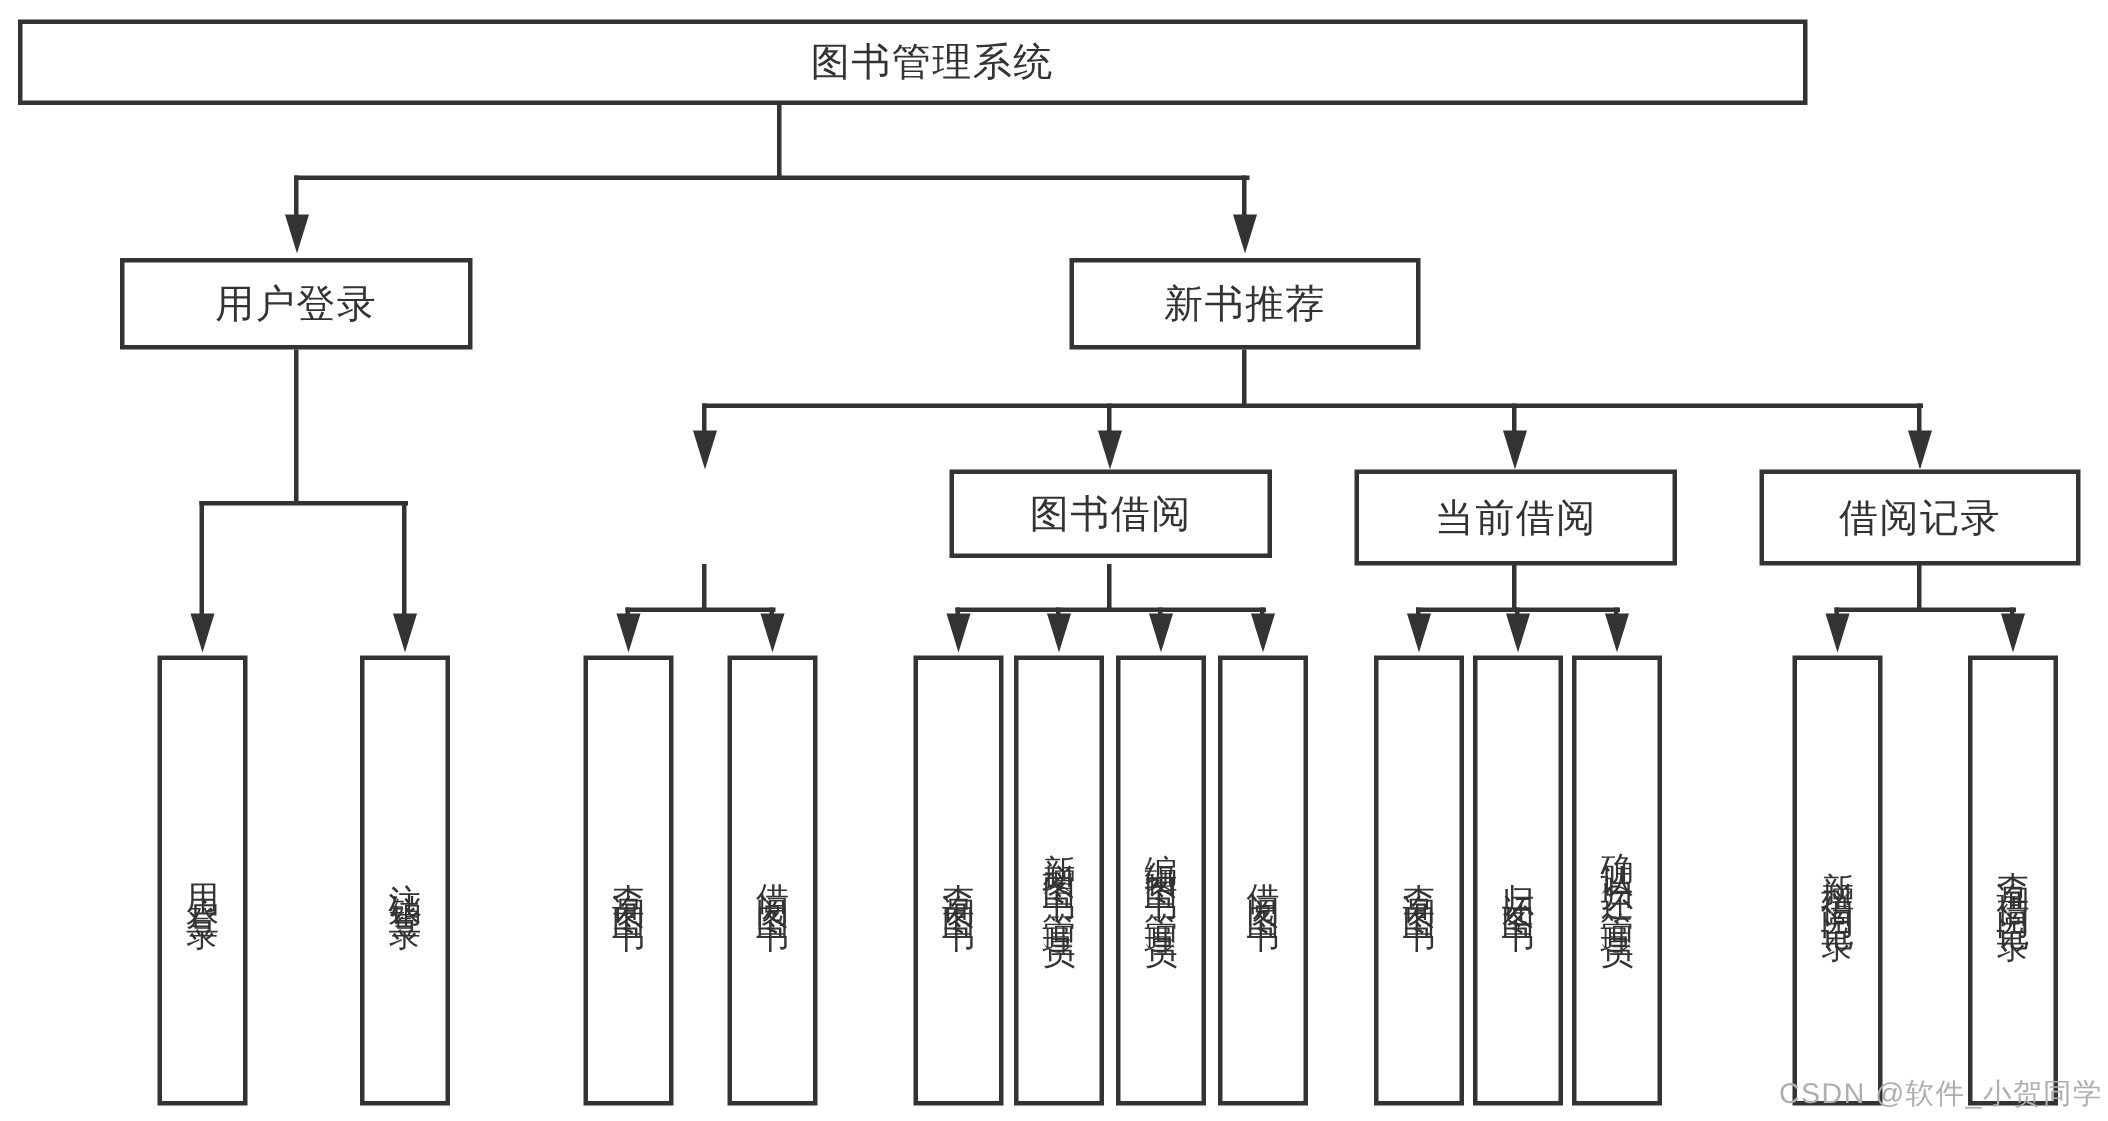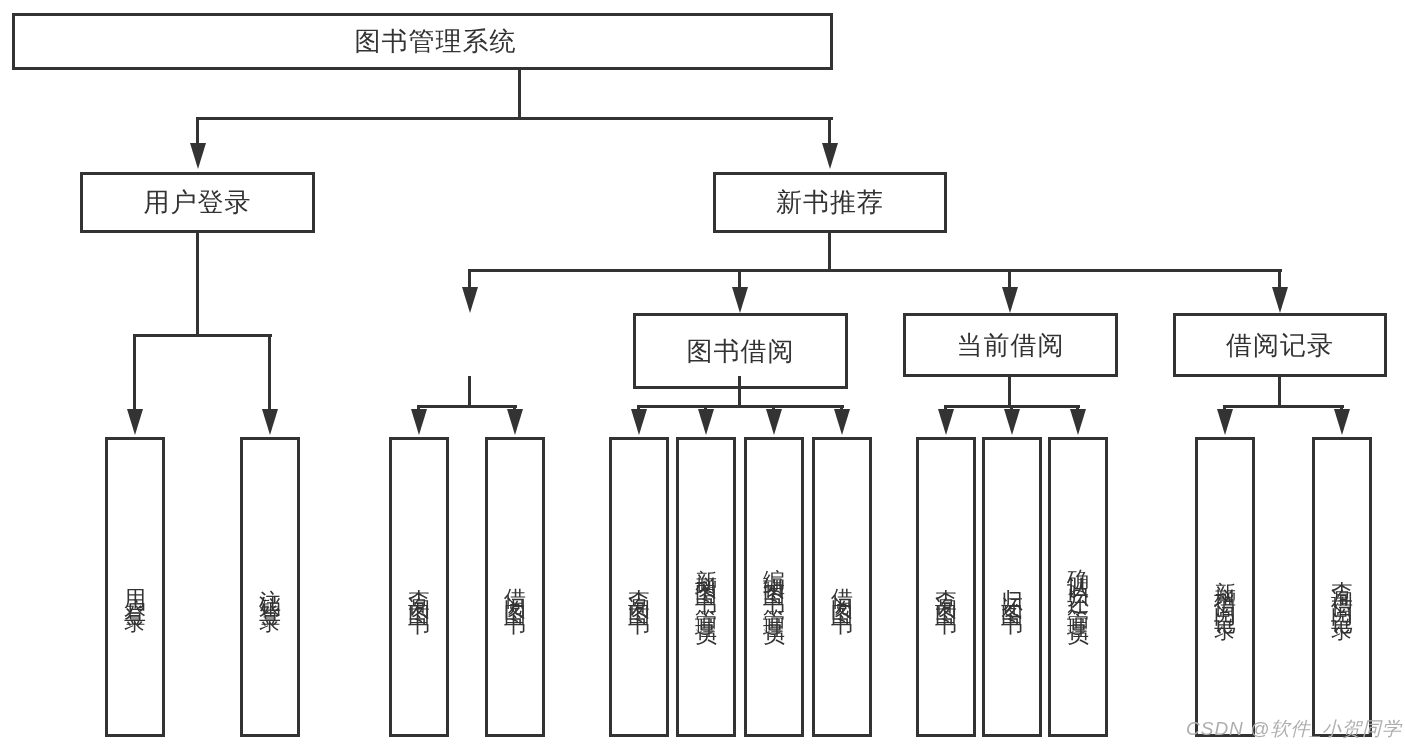--- a/index.html
+++ b/index.html
@@ -46,29 +46,28 @@
     border-top:26px solid #333333;
   }
   .watermark{
     position:absolute;
     left:1186px;top:716px;
     font-size:19px;
     color:#aeaeae;
     letter-spacing:1px;
     white-space:nowrap;
     z-index:5;
-    font-style:italic;
   }
 </style>
 </head>
 <body>
 
 <div class="canvas">
 
-  <div class="box" style="left:12px;top:13px;width:821px;height:57px;padding-left:26px;">
+  <div class="box" style="left:12px;top:13px;width:1193px;height:57px;padding-left:26px;">
     <span>图书管理系统</span>
   </div>
 
   <div class="vline" style="left:518px;top:70px;height:48px;"></div>
   <div class="hline" style="left:196px;top:117px;width:637px;"></div>
   <div class="vline" style="left:196px;top:117px;height:28px;"></div>
   <div class="arrowhead" style="left:190px;top:143px;"></div>
   <div class="vline" style="left:828px;top:117px;height:28px;"></div>
   <div class="arrowhead" style="left:822px;top:143px;"></div>
 
@@ -90,21 +89,21 @@
   <div class="hline" style="left:468px;top:269px;width:814px;"></div>
   <div class="vline" style="left:468px;top:269px;height:20px;"></div>
   <div class="arrowhead" style="left:462px;top:287px;"></div>
   <div class="vline" style="left:738px;top:269px;height:20px;"></div>
   <div class="arrowhead" style="left:732px;top:287px;"></div>
   <div class="vline" style="left:1008px;top:269px;height:20px;"></div>
   <div class="arrowhead" style="left:1002px;top:287px;"></div>
   <div class="vline" style="left:1278px;top:269px;height:20px;"></div>
   <div class="arrowhead" style="left:1272px;top:287px;"></div>
 
-  <div class="box" style="left:633px;top:313px;width:215px;height:76px;">
+  <div class="box" style="left:633px;top:313px;width:215px;height:59px;">
     <span>图书借阅</span>
   </div>
   <div class="box" style="left:903px;top:313px;width:215px;height:64px;">
     <span>当前借阅</span>
   </div>
   <div class="box" style="left:1173px;top:313px;width:214px;height:64px;">
     <span>借阅记录</span>
   </div>
 
   <div class="vline" style="left:468px;top:376px;height:31px;"></div>

